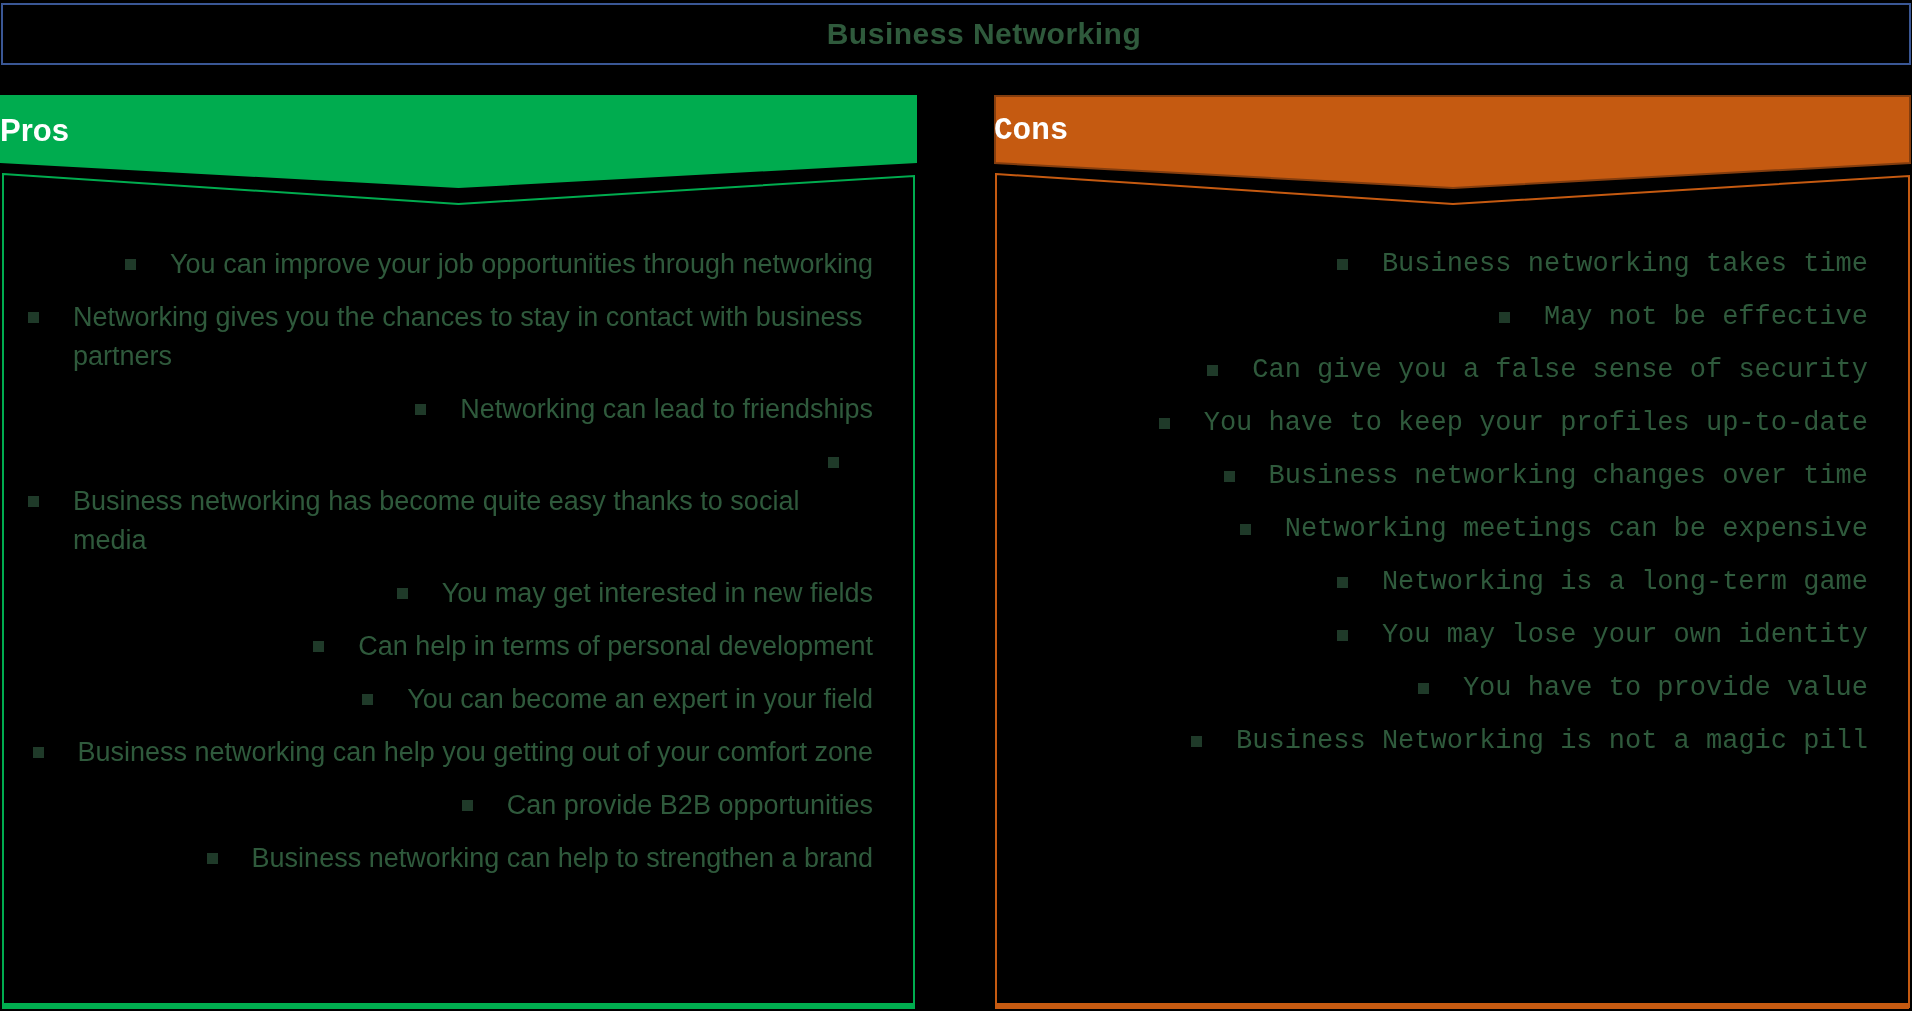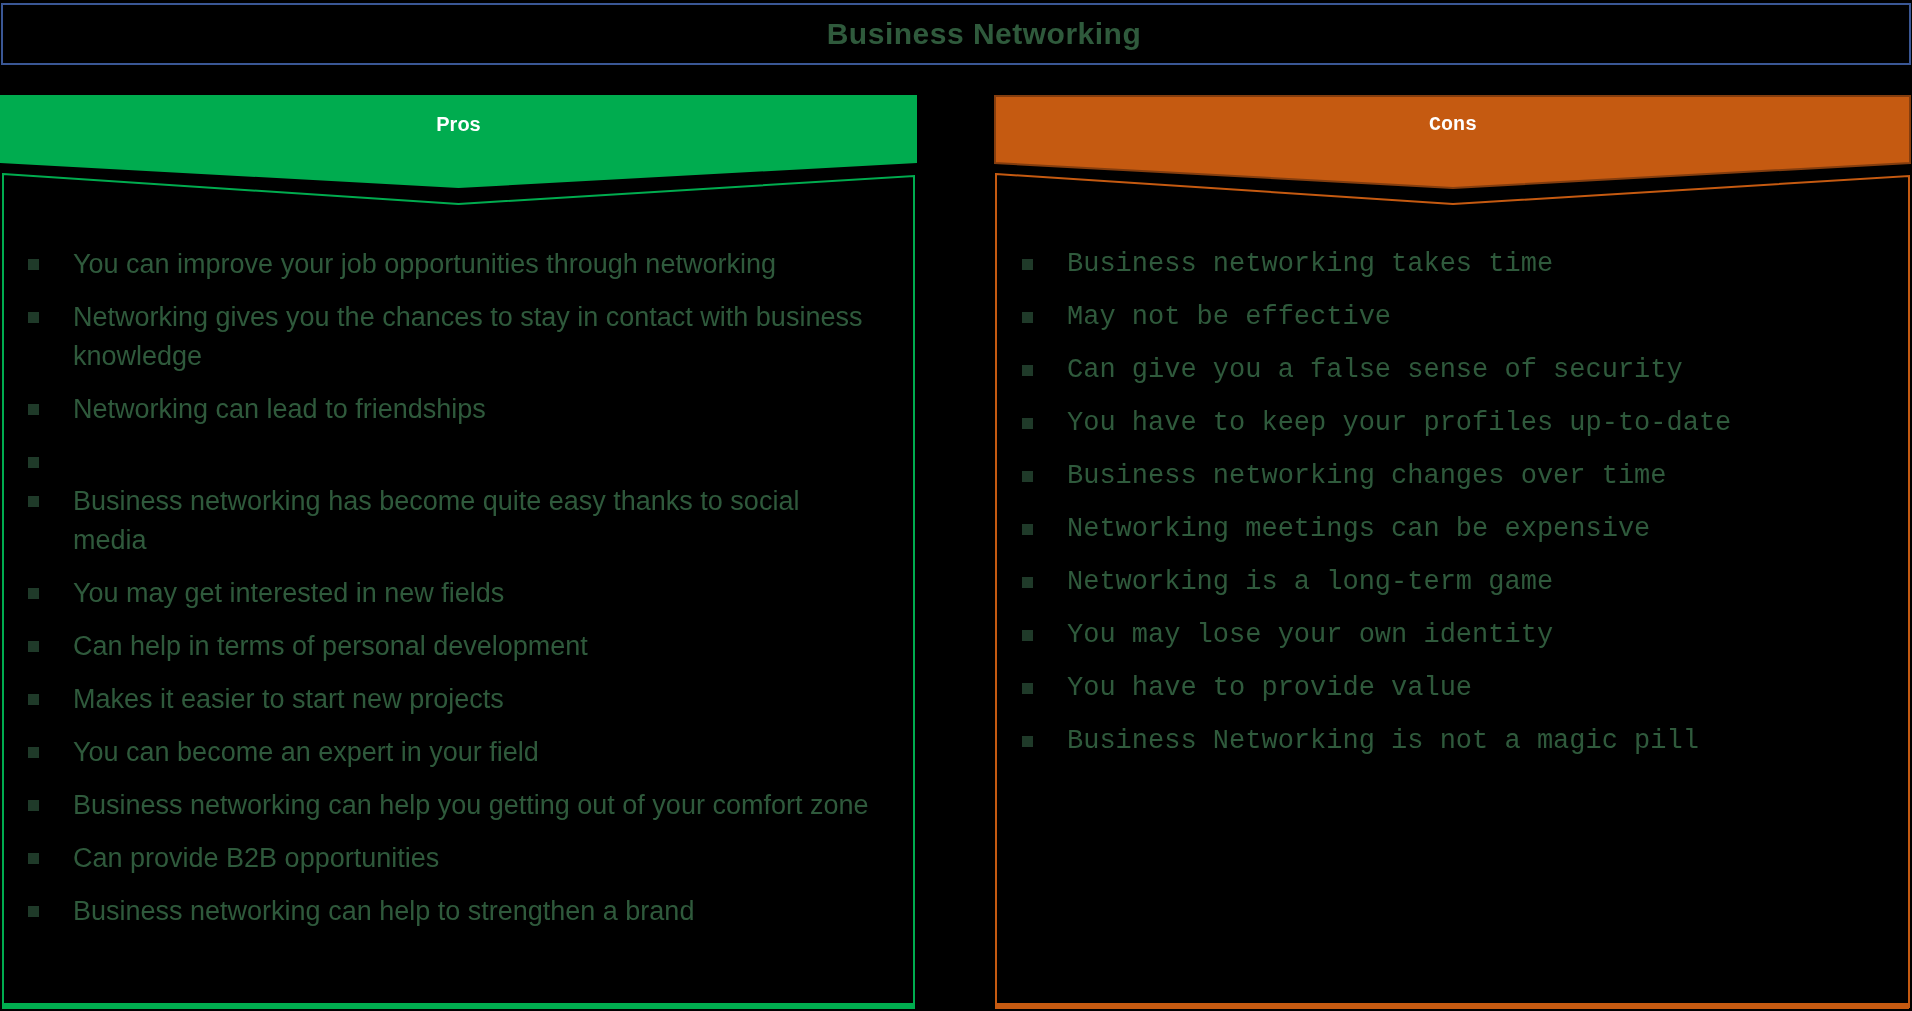--- a/index.html
+++ b/index.html
@@ -25,30 +25,30 @@
   .column svg { position:absolute; left:0; top:0; display:block; }
 
   .pros .banner-fill { fill:var(--green); }
   .pros .box-outline { fill:none; stroke:var(--green); stroke-width:2; }
   .pros .box-bottom  { fill:var(--green); }
   .cons .banner-fill { fill:var(--orange); stroke:var(--orange-dark); stroke-width:2; }
   .cons .box-outline { fill:none; stroke:var(--orange); stroke-width:2; }
   .cons .box-bottom  { fill:var(--orange); }
 
   .banner-label {
-    position:absolute; left:0; top:18px; width:100%; text-align:center;
-    font-size:20px; font-weight:bold; color:var(--header-text);
+    position:absolute; left:0; top:18px; width:100%; text-align:left;
+    font-size:31px; font-weight:bold; color:var(--header-text);
   }
 
   
   ul.items {
     position:absolute; left:28px; top:150px; right:44px;
     margin:0; padding:0; list-style:none;
   }
-  ul.items li { display:flex; margin:0 0 14px 0; }
+  ul.items li { display:flex; margin:0 0 14px 0;justify-content:flex-end; }
   ul.items .bullet {
     flex:0 0 11px; width:11px; height:11px; margin:14px 34px 0 0;
     background:var(--bullet);
   }
   ul.items .item-text {
     font-size:27px; line-height:39px; color:var(--text-green);
   }
 </style>
 </head>
 <body>
@@ -66,44 +66,40 @@
       <rect class="box-bottom" x="2" y="908" width="913" height="6"></rect>
     </svg>
     <div class="banner-label">Pros</div>
     <ul class="items">
         <li>
           <span class="bullet"></span>
           <span class="item-text">You can improve your job opportunities through networking</span>
         </li>
         <li>
           <span class="bullet"></span>
-          <span class="item-text">Networking gives you the chances to stay in contact with business knowledge</span>
+          <span class="item-text">Networking gives you the chances to stay in contact with business partners</span>
         </li>
         <li>
           <span class="bullet"></span>
           <span class="item-text">Networking can lead to friendships</span>
         </li>
         <li>
           <span class="bullet"></span>
         </li>
         <li>
           <span class="bullet"></span>
           <span class="item-text">Business networking has become quite easy thanks to social media</span>
         </li>
         <li>
           <span class="bullet"></span>
           <span class="item-text">You may get interested in new fields</span>
         </li>
         <li>
           <span class="bullet"></span>
           <span class="item-text">Can help in terms of personal development</span>
-        </li>
-        <li>
-          <span class="bullet"></span>
-          <span class="item-text">Makes it easier to start new projects</span>
         </li>
         <li>
           <span class="bullet"></span>
           <span class="item-text">You can become an expert in your field</span>
         </li>
         <li>
           <span class="bullet"></span>
           <span class="item-text">Business networking can help you getting out of your comfort zone</span>
         </li>
         <li>

